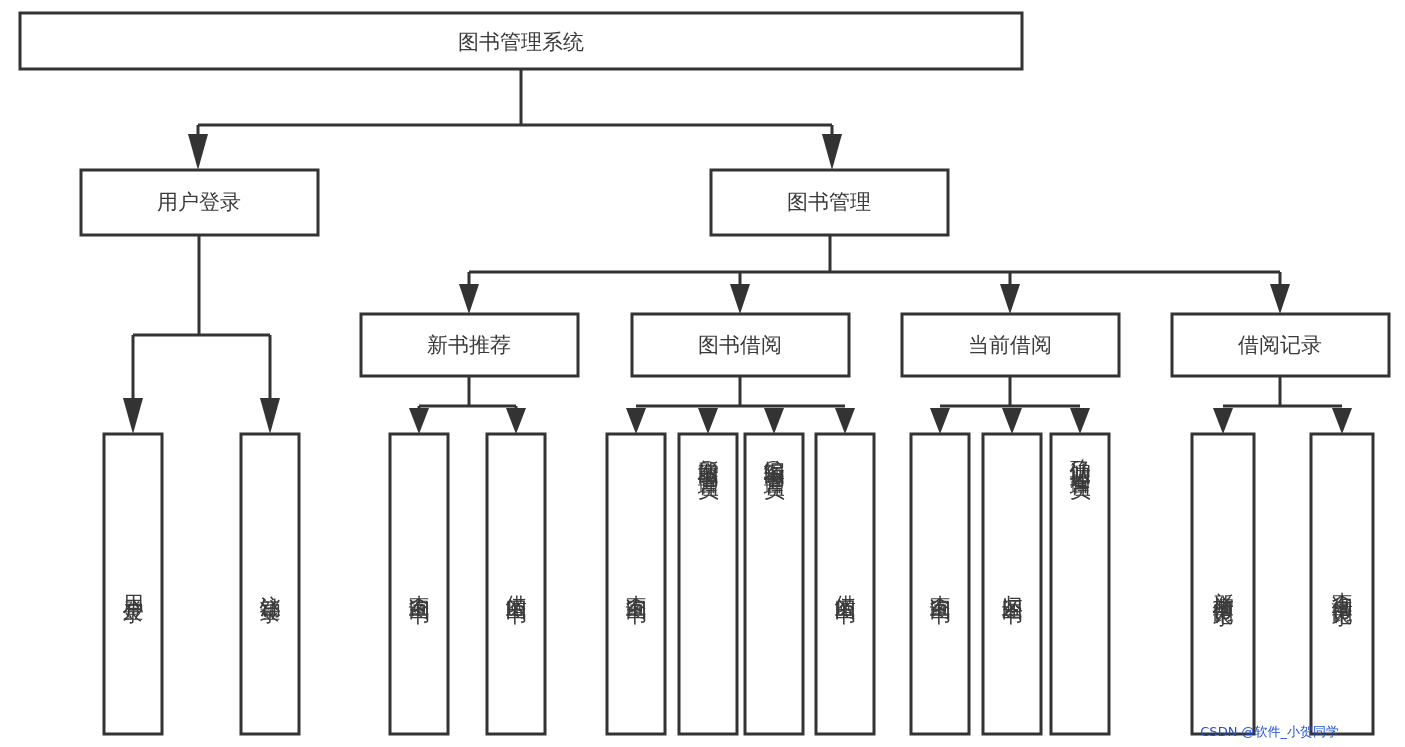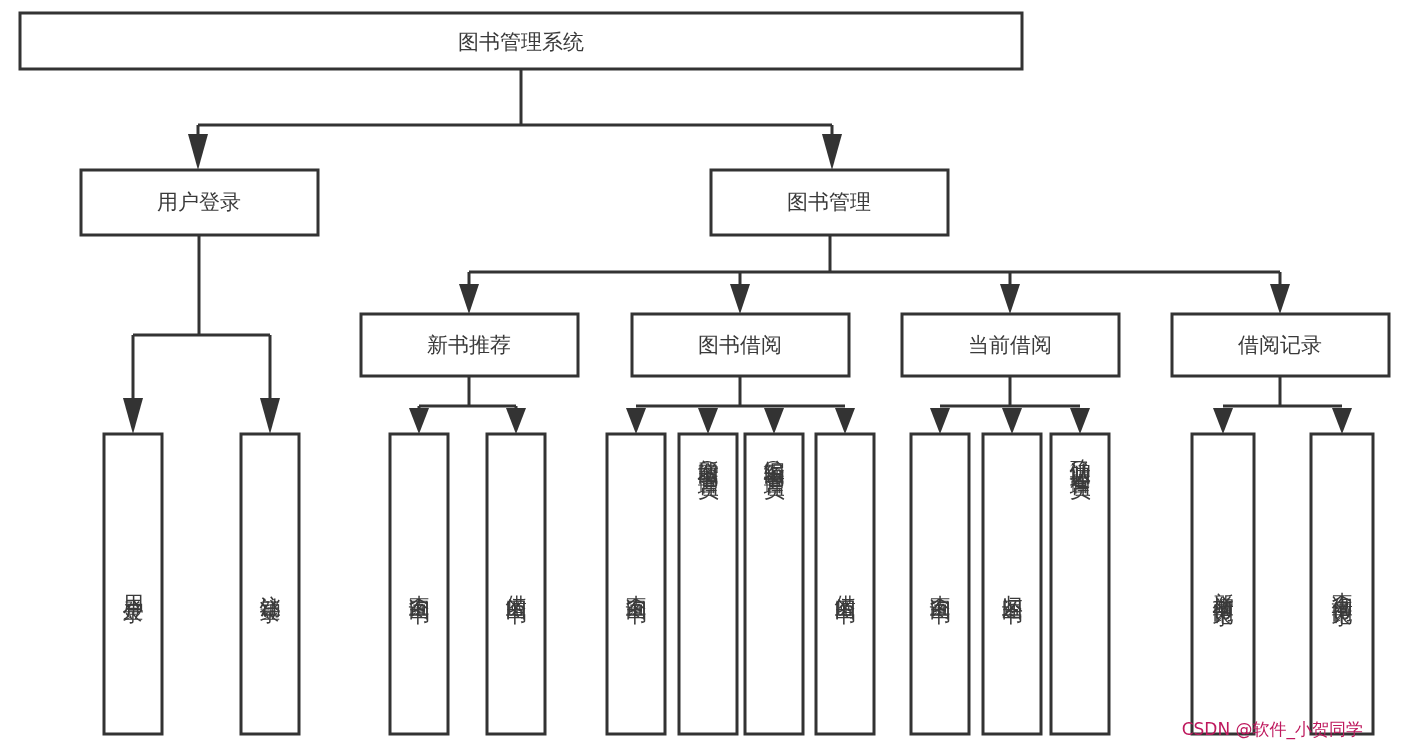--- a/index.html
+++ b/index.html
@@ -10,21 +10,20 @@
   body {
     width: 1405px;
     height: 747px;
     font-family: "DejaVu Sans", "Liberation Sans", sans-serif;
     overflow: hidden;
   }
   #diagram-root {
     position: relative;
     width: 1347px;
     height: 747px;
-    padding-left: 24px;
   }
   svg#flow-svg {
     position: absolute;
     left: 0;
     top: 0;
     width: 1405px;
     height: 747px;
     display: block;
   }
   .node-box {
@@ -67,22 +66,22 @@
     line-height: 1.16;
     color: #3a3a3a;
     letter-spacing: 3px;
     white-space: nowrap;
   }
   #watermark {
     position: absolute;
     right: 8px;
     bottom: 6px;
     font-family: "DejaVu Sans", "Liberation Sans", sans-serif;
-    font-size: 17px;
-    color: #be185d;
+    font-size: 13px;
+    color: #1d4ed8;
     white-space: nowrap;
     pointer-events: none;
   }
 </style>
 </head>
 <body>
 
 <div id="diagram-root">
 
   <svg id="flow-svg" viewBox="0 0 1405 747">

